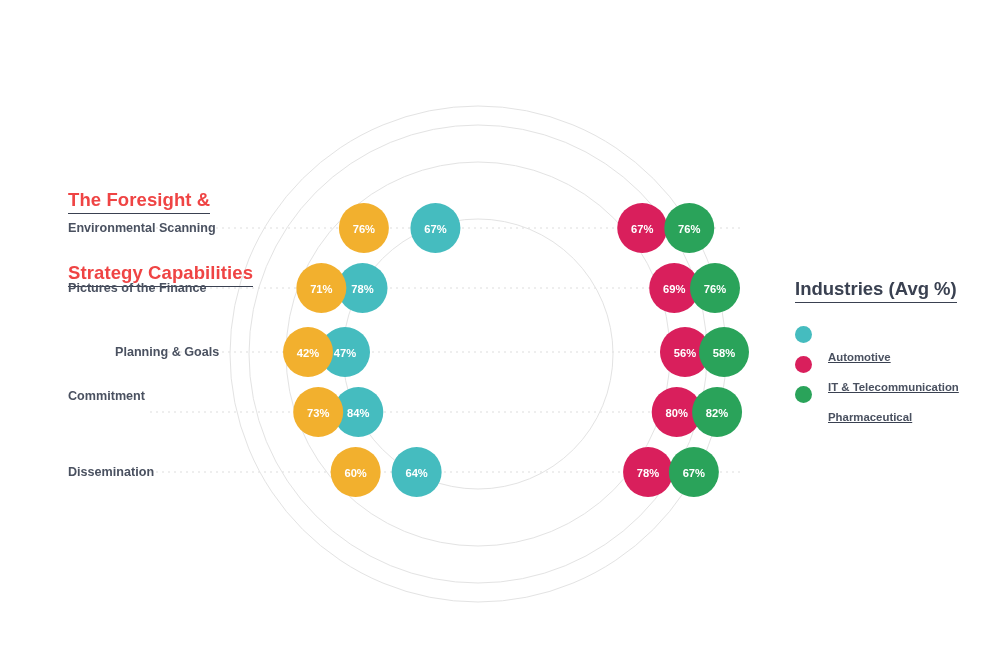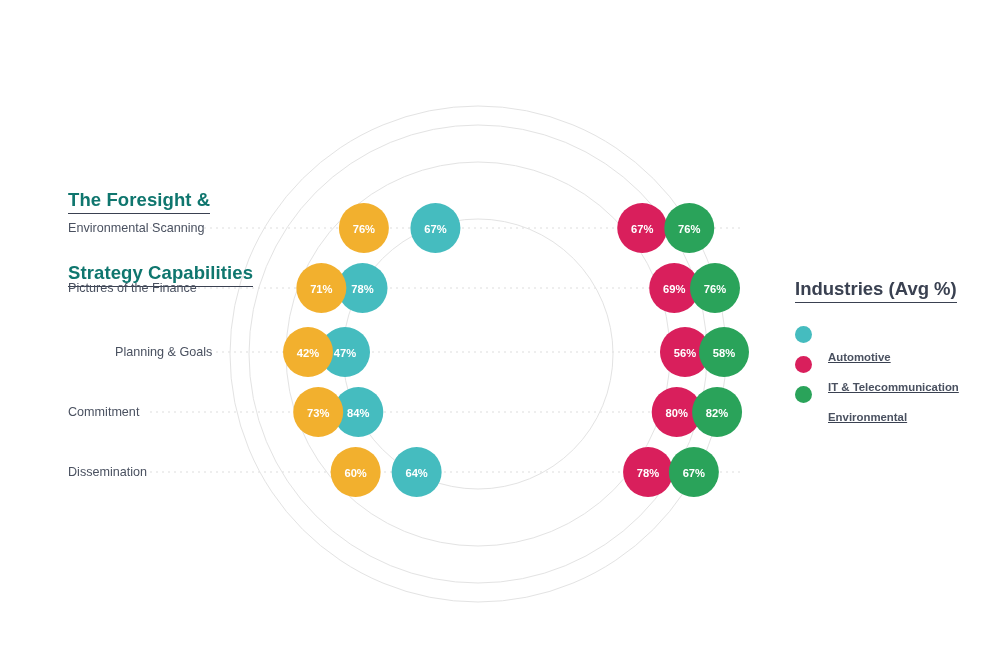--- a/index.html
+++ b/index.html
@@ -22,36 +22,36 @@
   }
 
   .chart-title {
     position: absolute;
     left: 68px;
     top: 142px;
     font-size: 18.5px;
     font-weight: 600;
     letter-spacing: 0.1px;
     line-height: 23px;
-    color: #0f766e;
+    color: #ef4444;
     white-space: pre;
   }
   .chart-title .t-line {
     display: block;
     border-bottom: 1.4px solid #3a4151;
     width: max-content;
     padding-bottom: 2px;
     margin-bottom: 1px;
   }
 
   .row-label {
     position: absolute;
     left: 68px;
     font-size: 12.6px;
-    font-weight: 400;
+    font-weight: 700;
     color: #4a5160;
     transform: translateY(-50%);
     white-space: nowrap;
   }
 
   .legend {
     position: absolute;
     left: 795px;
     top: 278px;
     text-decoration: underline;
@@ -220,35 +220,35 @@
 
   <div class="chart-title">
     <span class="t-line">The Foresight &amp;</span>
     <span class="t-line">Strategy Capabilities</span>
   </div>
 
   <div id="row-labels">
       <div class="row-label" style="top: 228px;">Environmental Scanning</div>
       <div class="row-label" style="top: 288px;">Pictures of the Finance</div>
       <div class="row-label" style="top: 352px; padding-left: 47px;">Planning &amp; Goals</div>
-      <div class="row-label" style="top: 412px;">Commitment</div>
+      <div class="row-label" style="top: 396px;">Commitment</div>
       <div class="row-label" style="top: 472px;">Dissemination</div>
     </div>
 
   <div class="legend">
     <div class="legend-title">Industries (Avg %)</div>
     <div class="legend-items" id="legend-items">
         <div class="legend-item">
           <span class="legend-swatch" style="background: rgb(69, 188, 191);"></span>
           <span class="legend-label">Automotive</span>
         </div>
         <div class="legend-item">
           <span class="legend-swatch" style="background: rgb(217, 31, 92);"></span>
           <span class="legend-label">IT &amp; Telecommunication</span>
         </div>
         <div class="legend-item">
           <span class="legend-swatch" style="background: rgb(42, 163, 90);"></span>
-          <span class="legend-label">Environmental</span>
+          <span class="legend-label">Pharmaceutical</span>
         </div>
       </div>
   </div>
 
 </div>
 
 </body></html>

